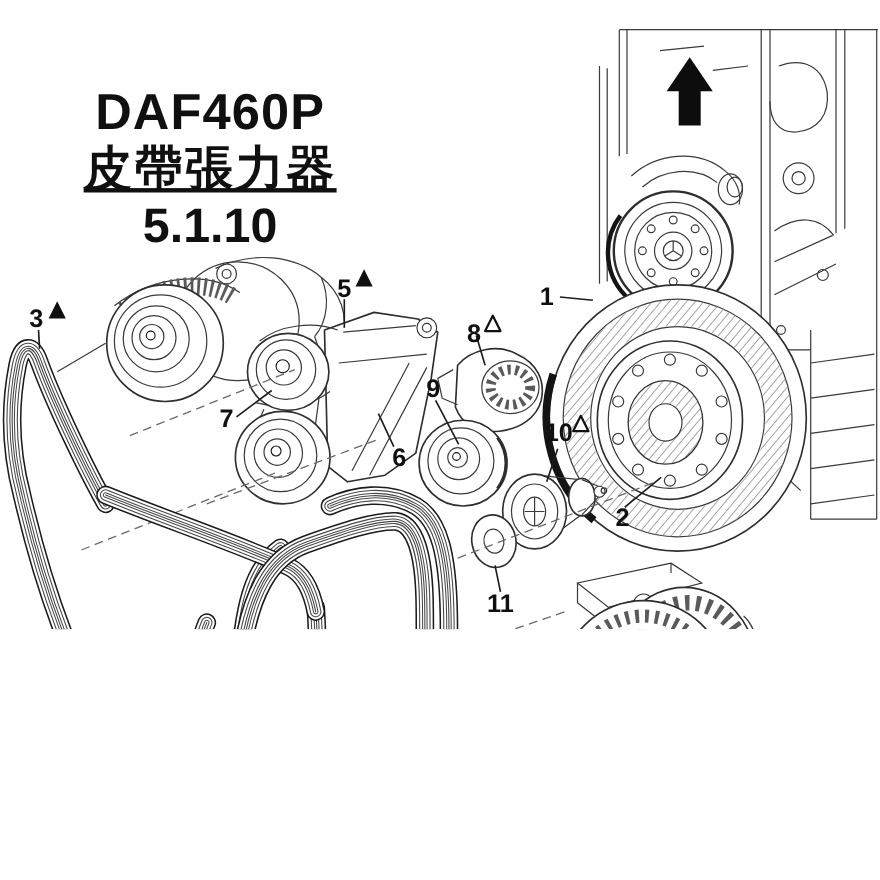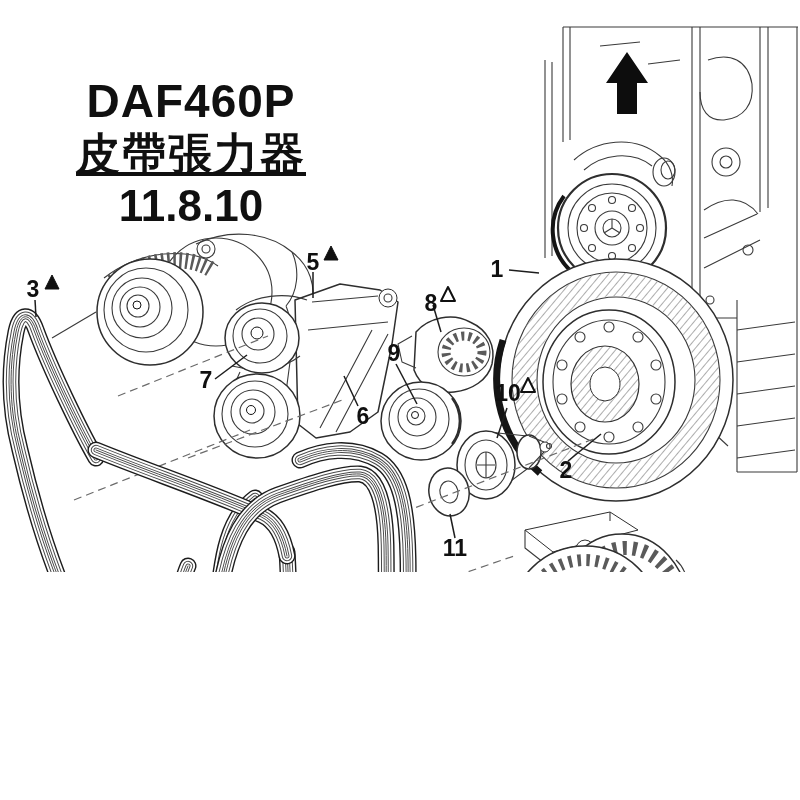--- a/index.html
+++ b/index.html
@@ -33,21 +33,21 @@
   .triO{fill:#ffffff;stroke:#101010;stroke-width:2;stroke-linejoin:round;}
 </style>
 </head>
 <body>
 
 <div class="stage">
 
   <div class="title">
     <div class="t1">DAF460P</div>
     <div class="t2">皮帶張力器</div>
-    <div class="t3">11.8.10</div>
+    <div class="t3">5.1.10</div>
   </div>
 
   <svg width="800" height="800" viewBox="0 0 800 800">
     <defs>
       <pattern id="hatchP" patternUnits="userSpaceOnUse" width="6" height="6" patternTransform="rotate(40)">
         <line x1="0" y1="0" x2="0" y2="6" stroke="#8a8a8a" stroke-width="1.4"></line>
       </pattern>
       <path id="beltLoop" d="M 96,458 C 80,430 50,368 36,330 C 30,312 20,312 16,332 C 8,372 10,412 20,450 C 32,502 48,556 70,606 C 92,654 122,690 155,694 C 192,698 212,652 218,598 C 222,556 228,518 255,498"></path>
       <path id="beltMidU" d="M 287,552 C 291,612 288,664 264,692 C 247,711 221,712 205,691 C 191,676 184,648 181,616 C 179,596 182,580 188,566"></path>
       <path id="beltDiag" d="M 96,450 C 150,472 210,492 262,515 C 275,521 283,535 287,556"></path>

